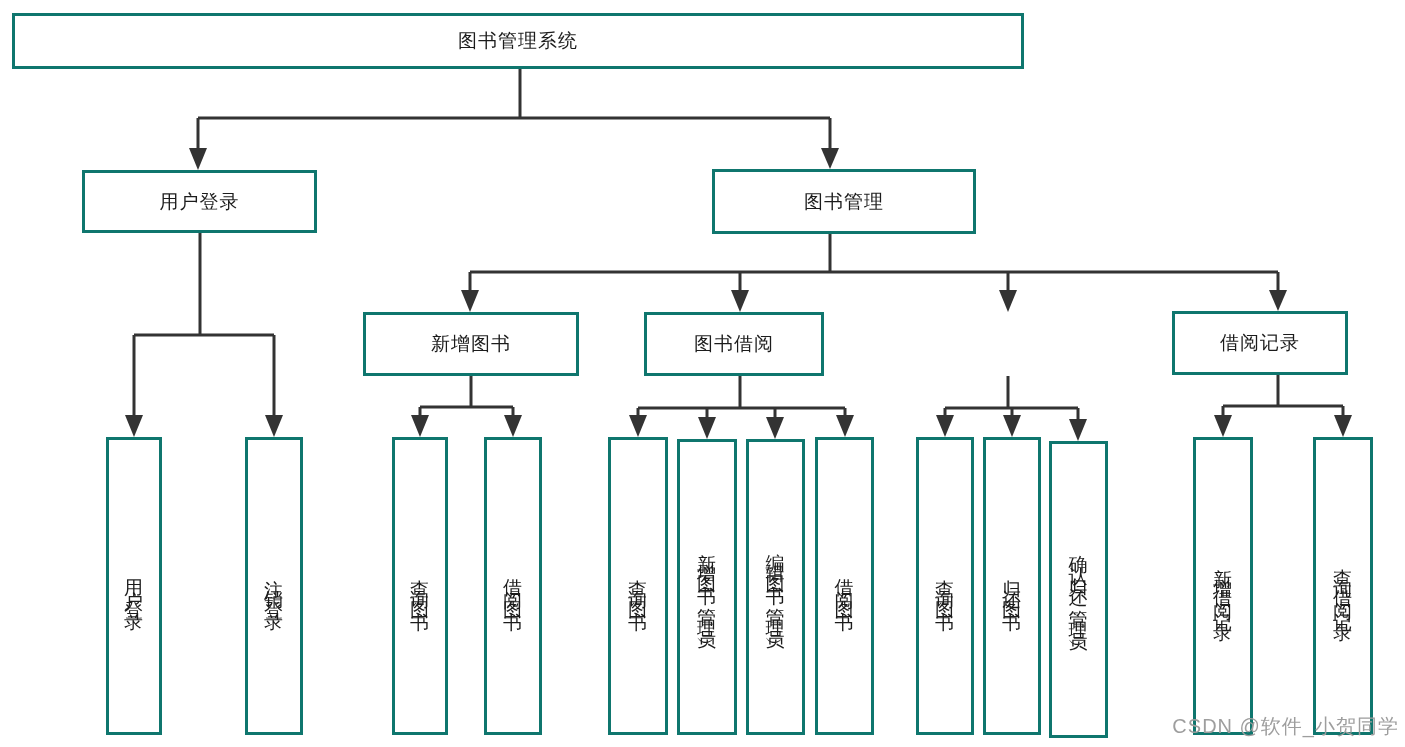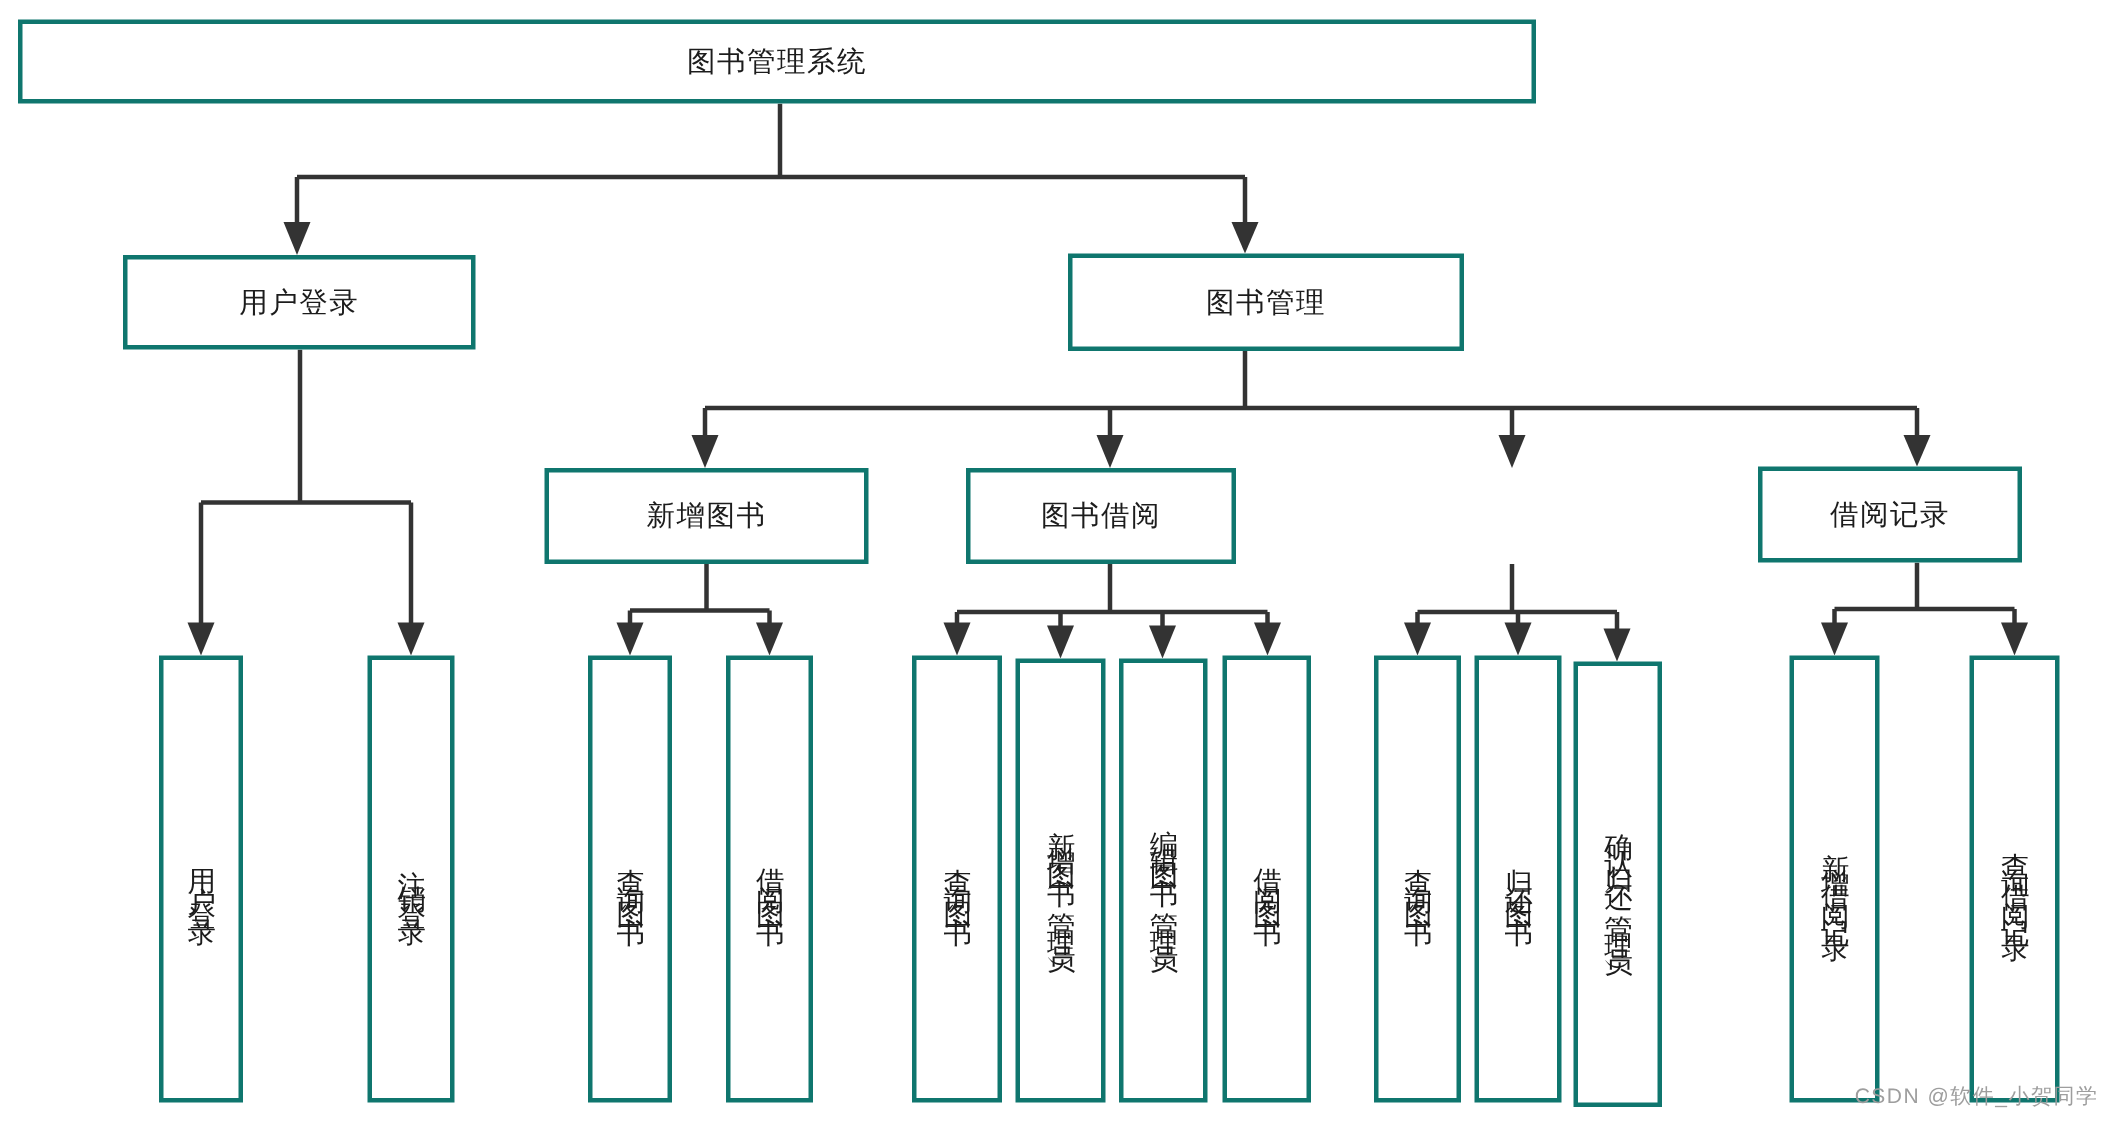--- a/index.html
+++ b/index.html
@@ -37,21 +37,21 @@
     text-orientation: mixed;
     font-size: 19px;
     letter-spacing: 11px;
     color: #1c1c1c;
     line-height: 1;
   }
   .watermark {
     position: absolute;
     right: 6px;
     bottom: 7px;
-    font-size: 14px;
+    font-size: 20px;
     color: #9e9e9e;
     z-index: 3;
     letter-spacing: 1px;
     white-space: nowrap;
   }
 </style>
 </head>
 <body>
 
 <div id="canvas">

